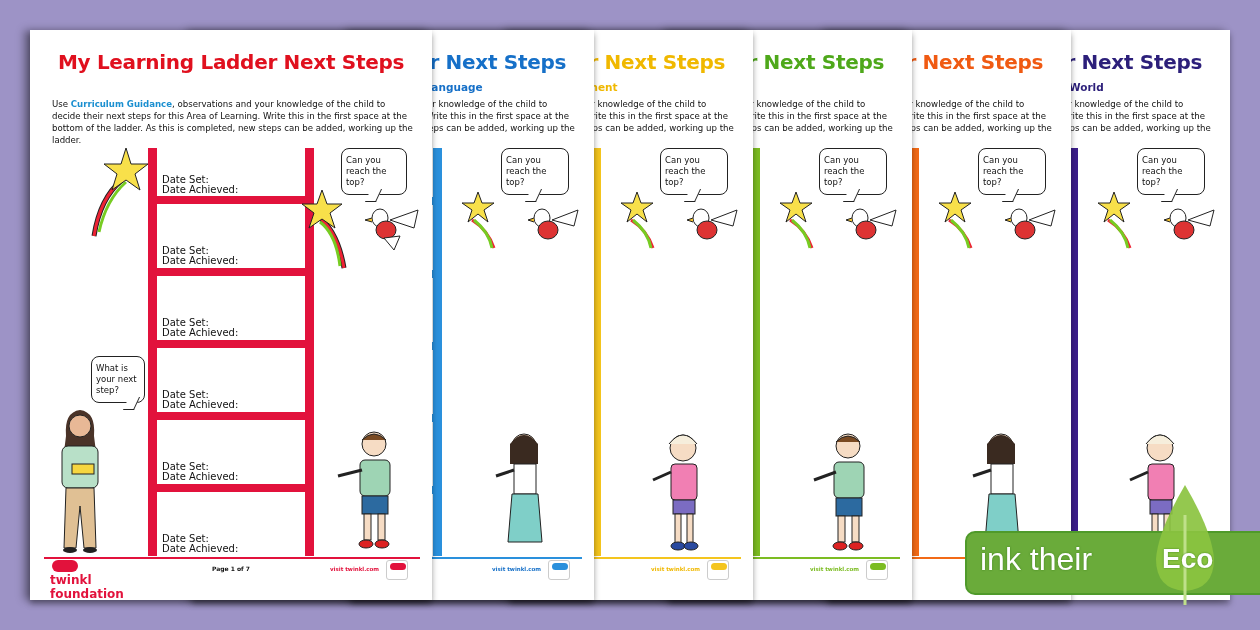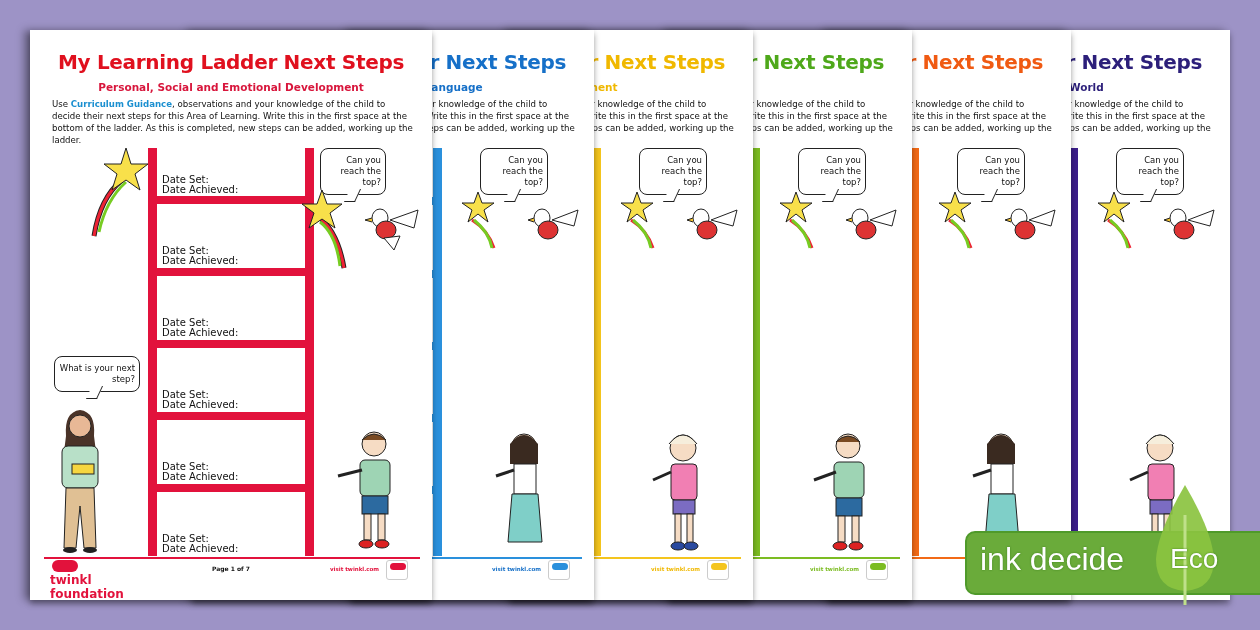--- a/index.html
+++ b/index.html
@@ -26,21 +26,21 @@
     font-size: 8.6px; line-height: 12px; color: #111;
   }
   .page .intro .link { color: #1a8fd0; font-weight: bold; }
 
   .rail { position: absolute; width: 9px; top: 118px; height: 408px; }
   .rung { position: absolute; height: 8px; }
   .cell-label { position: absolute; font-size: 10px; line-height: 10px; color: #111; }
 
   .bubble {
     position: absolute; background: #fff; border: 1.2px solid #222; border-radius: 8px;
-    font-size: 8.5px; line-height: 11px; text-align: right; color: #111; padding: 6px 4px;
+    font-size: 8.5px; line-height: 11px; text-align: left; color: #111; padding: 6px 4px; margin-left: 21px;
   }
   .bubble::after {
     content: ""; position: absolute; width: 10px; height: 12px; background: #fff;
     border-right: 1.2px solid #222; border-bottom: 1.2px solid #222;
     transform: skewX(-25deg);
   }
   .bubble.tr::after { bottom: -8px; left: 34px; }
   .bubble.tl::after { bottom: -8px; left: 26px; }
 
   .footer-line { position: absolute; left: 14px; width: 376px; top: 527px; height: 2px; }
@@ -57,22 +57,22 @@
     background: #6aab3a; border: 2px solid #4f9a2a; border-radius: 10px 0 0 10px;
   }
   .eco-text {
     position: absolute; left: 13px; top: 8px; color: #fff; font-size: 32px; font-family: "Liberation Sans", sans-serif;
     text-shadow: 0 0 2px #3a7f1b;
   }
   .leaf {
     position: absolute; left: 1152px; top: 485px; width: 66px; height: 120px;
   }
   .eco-word {
-    position: absolute; left: 1162px; top: 543px; color: #fff; font-weight: normal; font-size: 28px;
-    font-family: "Liberation Sans", sans-serif; text-shadow: 0 0 2px #3a7f1b; margin-left: 8px;
+    position: absolute; left: 1162px; top: 543px; color: #fff; font-weight: bold; font-size: 28px;
+    font-family: "Liberation Sans", sans-serif; text-shadow: 0 0 2px #3a7f1b;
   }
 </style>
 </head>
 <body>
 
 <div class="page" style="left:828px;">
   <div class="title" style="color:#2c1f7a;">My Learning Ladder Next Steps</div>
   <div class="subtitle" style="color:#2c1f7a;">Understanding the World</div>
   <div class="intro"><span>Use </span><span class="link" style="color:#2c1f7a">Curriculum Guidance</span><span>, observations and your knowledge of the child to decide their next steps for this Area of Learning. Write this in the first space at the bottom of the ladder. As this is completed, new steps can be added, working up the ladder.</span></div>
   <div class="rail" style="left:84px;background:#3c1e8a;"></div>
@@ -253,21 +253,20 @@
     </svg>
   <div class="footer-line" style="background:#2a90dc;"></div>
   <div class="visit" style="color:#1670c8;">visit twinkl.com</div>
   <div class="badge">
       <div class="cloud" style="background:#2a90dc"></div>
     </div>
 </div>
 
 <div class="page" style="left:30px;">
   <div class="title" style="color:#e0101e;">My Learning Ladder Next Steps</div>
-  <div class="subtitle" style="color:#d8163c;">Personal, Social and Emotional Development</div>
   <div class="intro"><span>Use </span><span class="link">Curriculum Guidance</span><span>, observations and your knowledge of the child to decide their next steps for this Area of Learning. Write this in the first space at the bottom of the ladder. As this is completed, new steps can be added, working up the ladder.</span></div>
 
   <div class="rail" style="left:118px;background:#e2123c;"></div>
   <div class="rail" style="left:275px;background:#e2123c;"></div>
   <div class="rung" style="left:118px;width:166px;top:166px;background:#e2123c;"></div>
   <div class="rung" style="left:118px;width:166px;top:238px;background:#e2123c;"></div>
   <div class="rung" style="left:118px;width:166px;top:310px;background:#e2123c;"></div>
   <div class="rung" style="left:118px;width:166px;top:382px;background:#e2123c;"></div>
   <div class="rung" style="left:118px;width:166px;top:454px;background:#e2123c;"></div>
 
@@ -290,21 +289,21 @@
   <div class="cell-label" style="left:132px;top:432px;">
       <div>Date Set:</div>
       <div>Date Achieved:</div>
     </div>
   <div class="cell-label" style="left:132px;top:504px;">
       <div>Date Set:</div>
       <div>Date Achieved:</div>
     </div>
 
   <div class="bubble tl" style="left:290px;top:118px;width:66px;">Can you reach the top?</div>
-  <div class="bubble tr" style="left:24px;top:326px;width:86px;">What is your next step?</div>
+  <div class="bubble tr" style="left:40px;top:326px;width:54px;">What is your next step?</div>
 
   <svg style="position:absolute;left:52px;top:116px" width="70" height="92" viewBox="0 0 70 92">
       <path d="M40 34 Q18 52 12 90" stroke="#222" stroke-width="5" fill="none"></path>
       <path d="M40 34 Q18 52 12 90" stroke="#e23" stroke-width="3" fill="none"></path>
       <path d="M44 36 Q24 54 17 86" stroke="#7c2" stroke-width="3" fill="none"></path>
       <polygon points="44,2 49,18 66,18 53,28 58,44 44,34 30,44 35,28 22,18 39,18" fill="#f8e04a" stroke="#222"></polygon>
     </svg>
   <svg style="position:absolute;left:272px;top:158px" width="50" height="82" viewBox="0 0 50 82">
       <path d="M16 28 Q36 44 42 80" stroke="#222" stroke-width="5" fill="none"></path>
       <path d="M16 28 Q36 44 42 80" stroke="#e23" stroke-width="3" fill="none"></path>
@@ -346,19 +345,19 @@
     <div class="word" style="color:#e2123c">twinkl foundation</div>
   </div>
   <div class="page-num">Page 1 of 7</div>
   <div class="visit" style="color:#e2123c;">visit twinkl.com</div>
   <div class="badge">
       <div class="cloud" style="background:#e2123c"></div>
     </div>
 </div>
 
 <div class="eco-bar">
-  <div class="eco-text">ink decide</div>
+  <div class="eco-text">ink their</div>
 </div>
 <svg class="leaf" viewBox="0 0 66 120">
   <path d="M33 0 Q60 46 62 74 Q62 104 33 106 Q4 104 4 74 Q6 46 33 0 Z" fill="#8bc340" opacity="0.92"></path>
   <line x1="33" y1="30" x2="33" y2="120" stroke="#bfe08a" stroke-width="3"></line>
 </svg>
 <div class="eco-word">Eco</div>
 
 </body></html>

